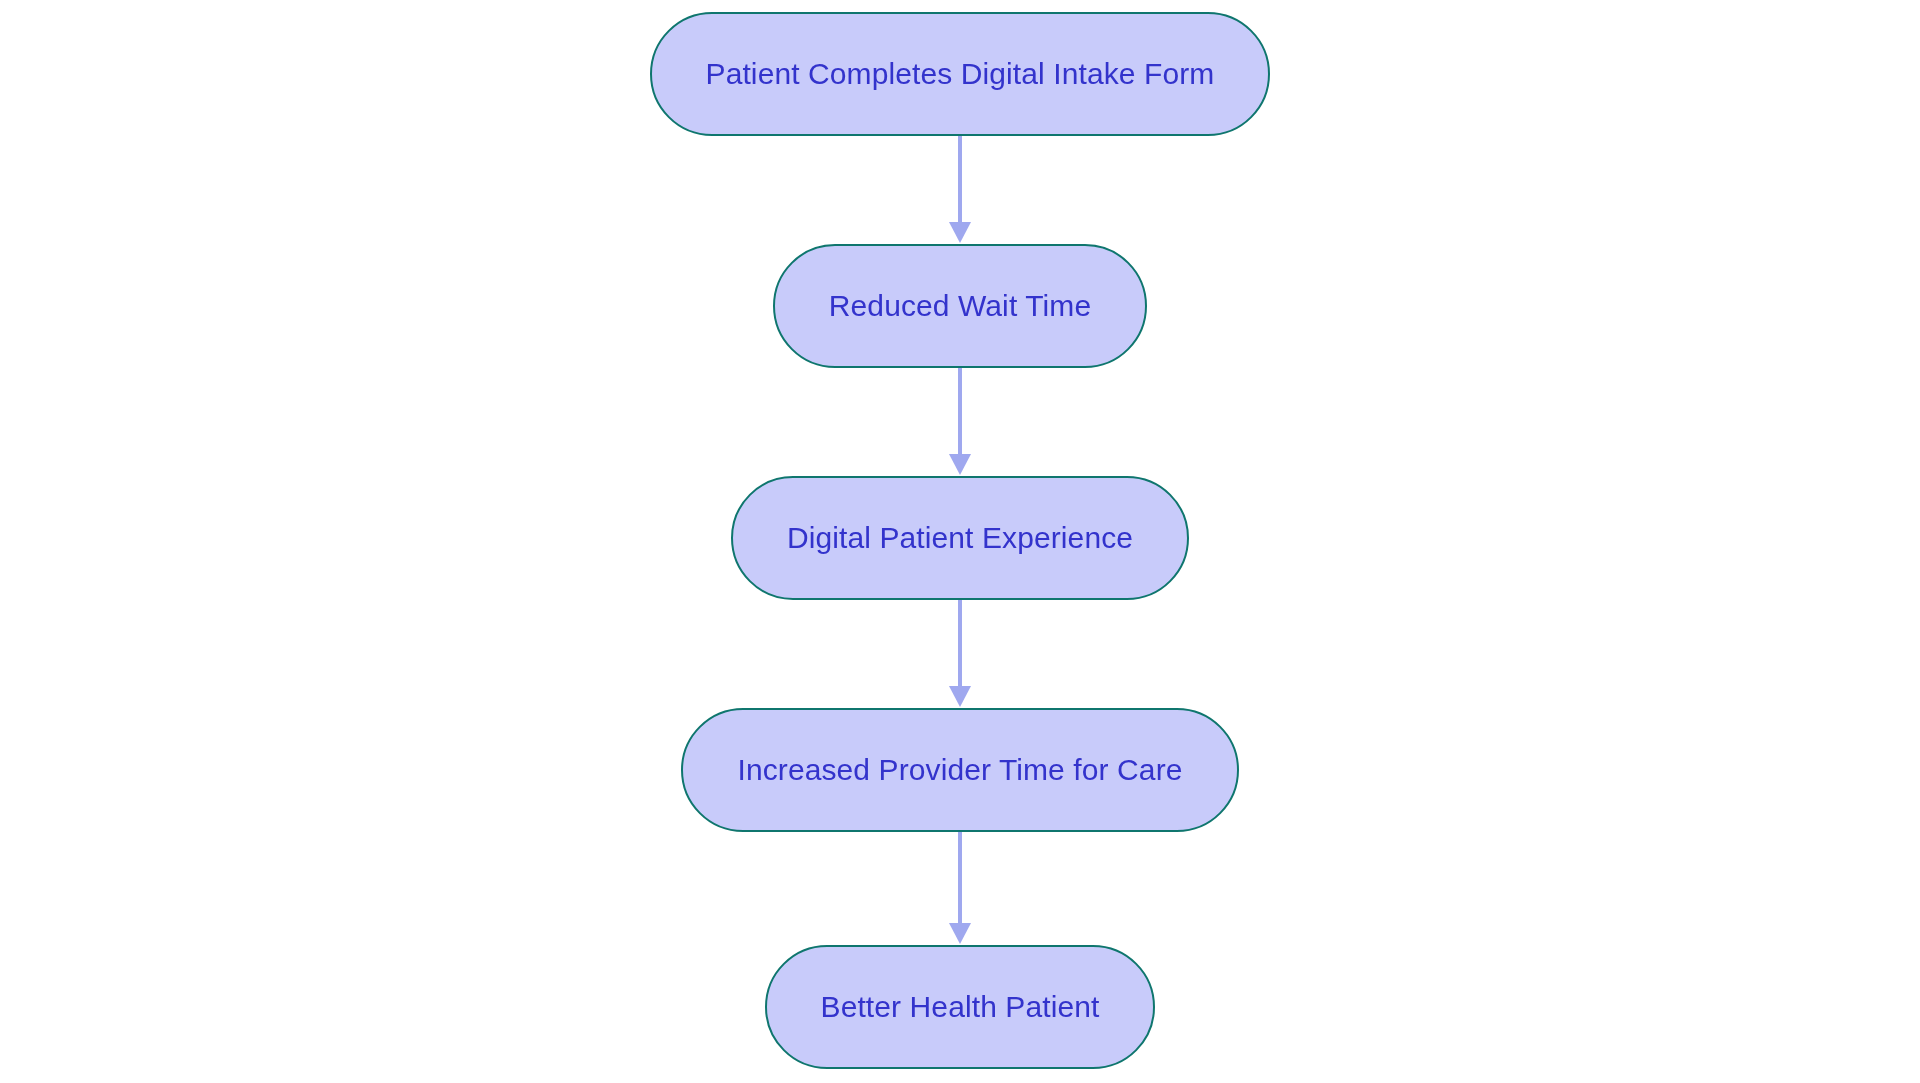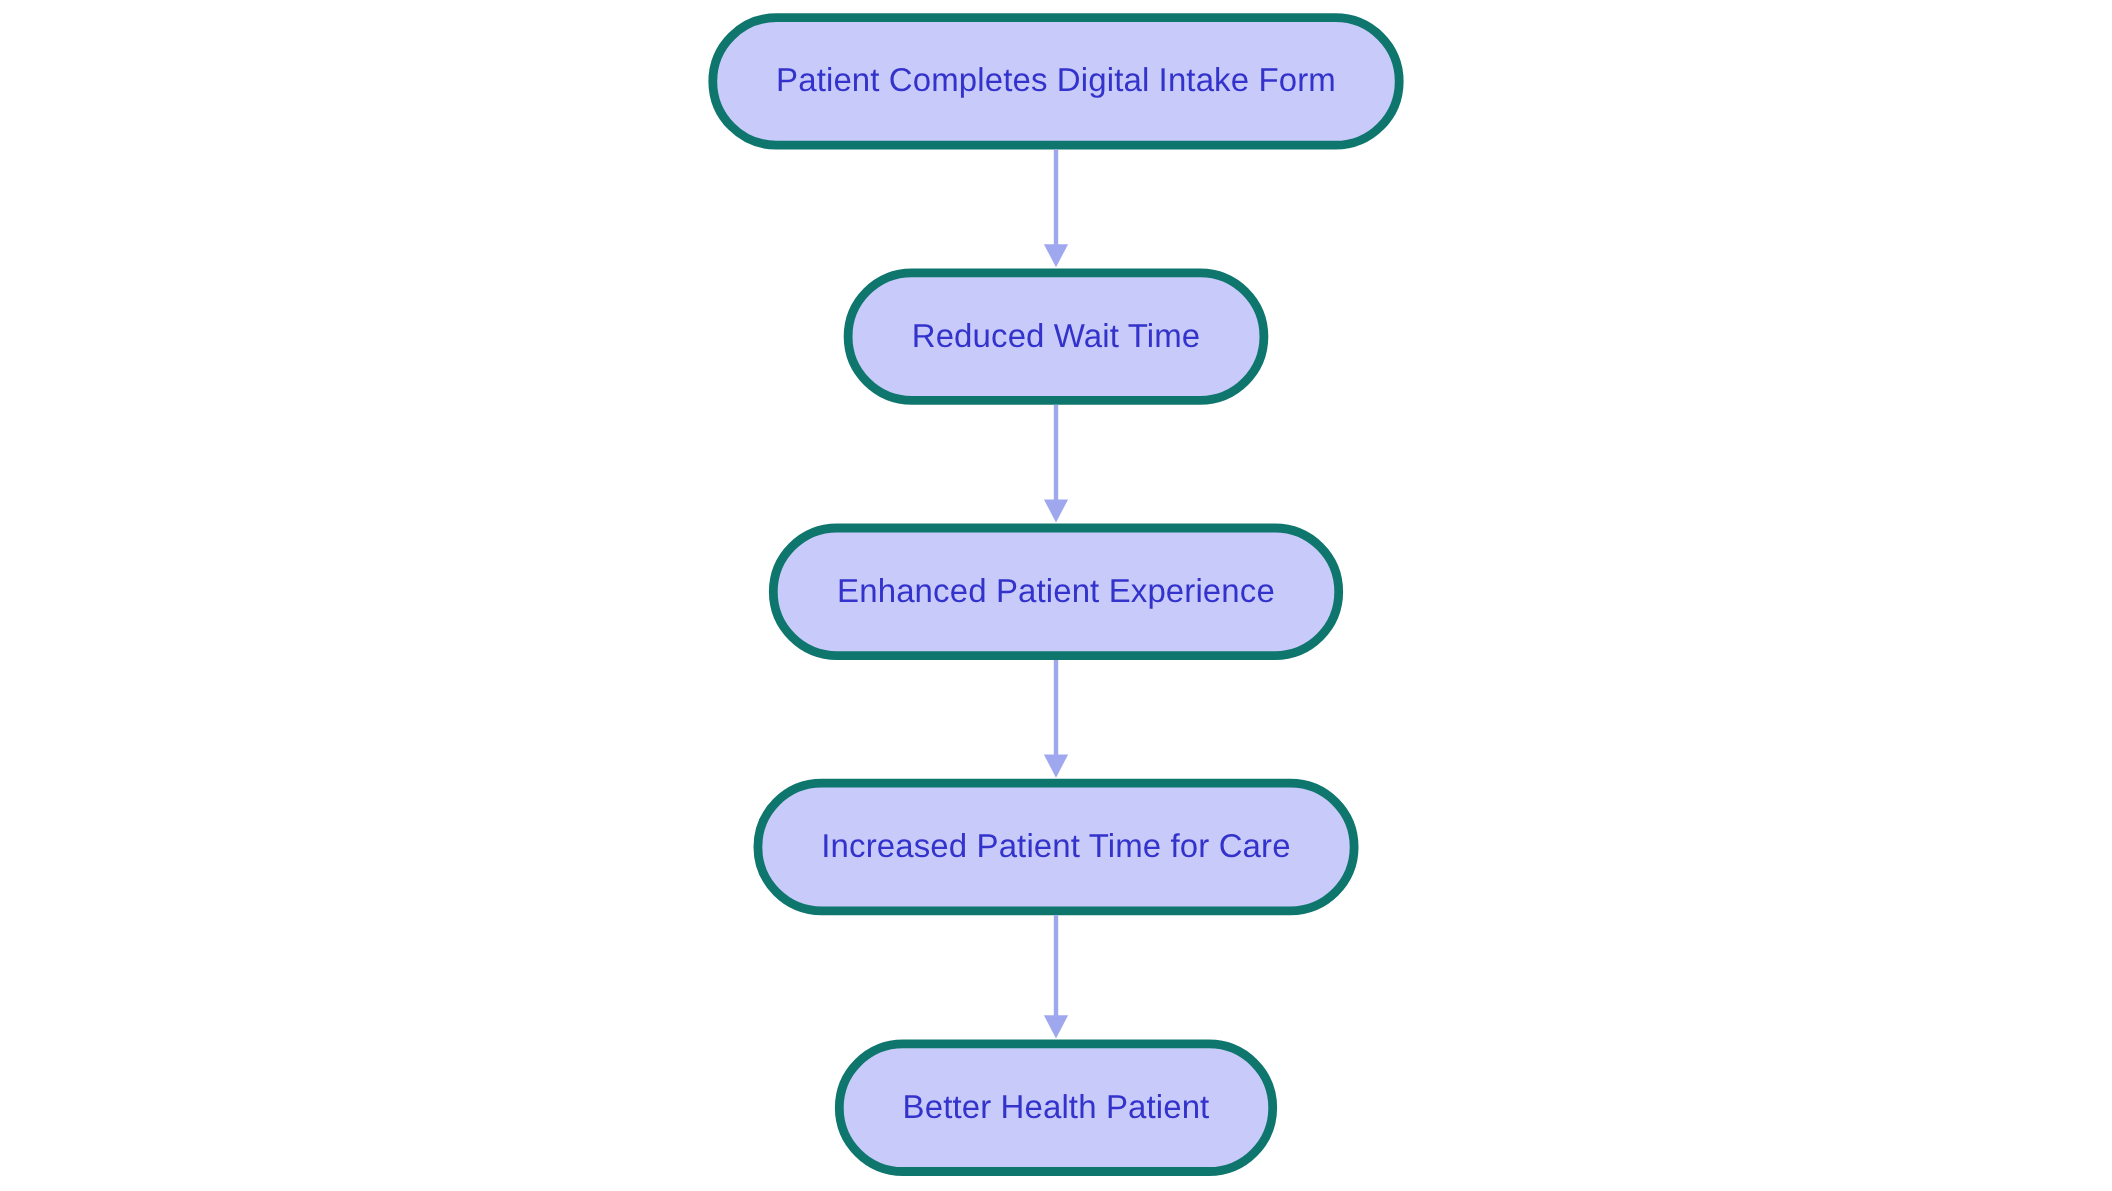--- a/index.html
+++ b/index.html
@@ -40,21 +40,21 @@
   .flow-node {
     position: relative;
     box-sizing: border-box;
     height: 124px;
     min-width: 120px;
     padding: 0 54px;
     display: flex;
     align-items: center;
     justify-content: center;
     background: #c8cbfa;
-    border: 8px solid #0f766e;
+    border: 2px solid #0f766e;
     border-radius: 62px;
     flex: 0 0 auto;
   }
 
   .flow-node-label {
     font-family: "Liberation Sans", "DejaVu Sans", sans-serif;
     font-size: 30px;
     font-weight: 400;
     line-height: 1;
     color: #3333cc;
@@ -103,32 +103,32 @@
     </div>
 
     <div class="flow-connector gap-2">
       <svg width="24" height="108" viewBox="0 0 24 108" xmlns="http://www.w3.org/2000/svg">
         <line x1="12" y1="0" x2="12" y2="88" stroke="#9fa8ef" stroke-width="4"></line>
         <polygon points="1,86 23,86 12,107" fill="#9fa8ef"></polygon>
       </svg>
     </div>
 
     <div class="flow-node">
-      <span class="flow-node-label">Enhanced Patient Experience</span>
+      <span class="flow-node-label">Digital Patient Experience</span>
     </div>
 
     <div class="flow-connector gap-3">
       <svg width="24" height="108" viewBox="0 0 24 108" xmlns="http://www.w3.org/2000/svg">
         <line x1="12" y1="0" x2="12" y2="88" stroke="#9fa8ef" stroke-width="4"></line>
         <polygon points="1,86 23,86 12,107" fill="#9fa8ef"></polygon>
       </svg>
     </div>
 
     <div class="flow-node">
-      <span class="flow-node-label">Increased Patient Time for Care</span>
+      <span class="flow-node-label">Increased Provider Time for Care</span>
     </div>
 
     <div class="flow-connector gap-4">
       <svg width="24" height="113" viewBox="0 0 24 113" xmlns="http://www.w3.org/2000/svg">
         <line x1="12" y1="0" x2="12" y2="93" stroke="#9fa8ef" stroke-width="4"></line>
         <polygon points="1,91 23,91 12,112" fill="#9fa8ef"></polygon>
       </svg>
     </div>
 
     <div class="flow-node">

